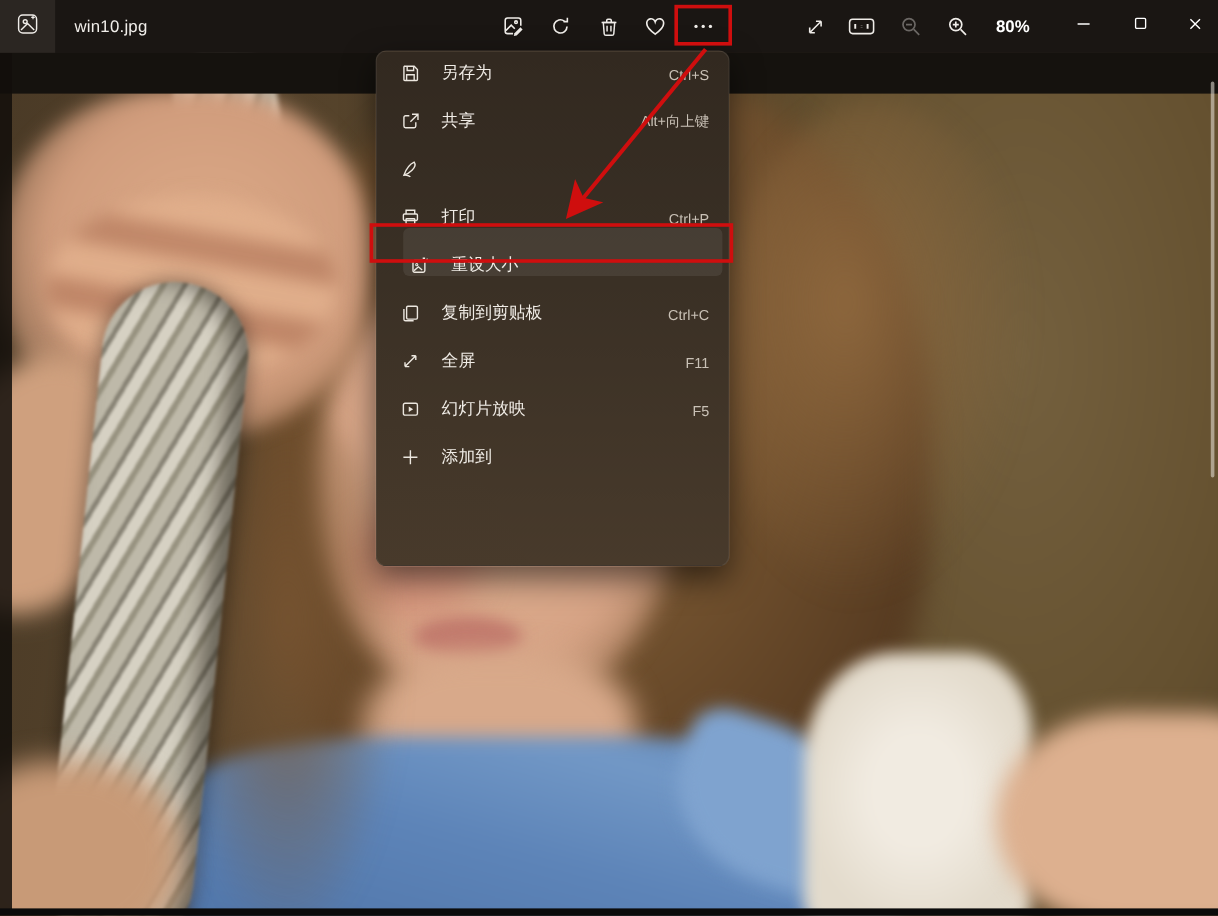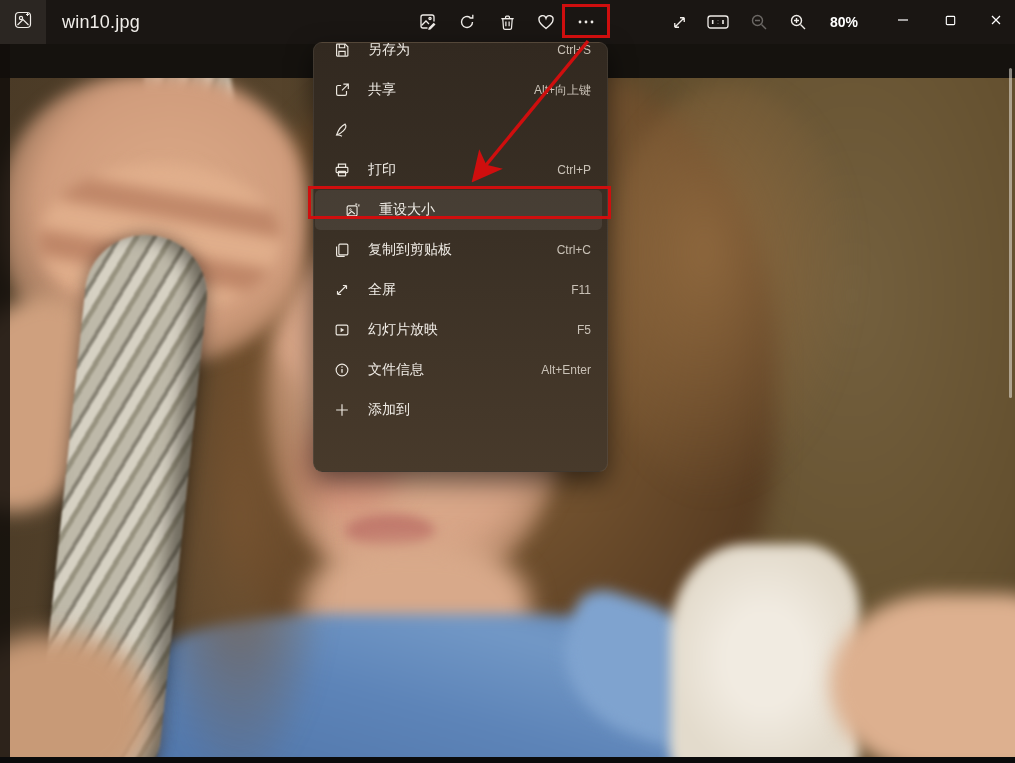--- a/index.html
+++ b/index.html
@@ -3,21 +3,21 @@
 <meta charset="utf-8">
 <style>
   * { margin:0; padding:0; box-sizing:border-box; }
   html,body { background:#000; }
   body { font-family:"Liberation Sans","DejaVu Sans",sans-serif; }
   .window { position:relative; width:1015px; height:763px; overflow:hidden; background:#191613; }
 
   
   .titlebar { position:absolute; top:0; left:0; width:100%; height:44px; background:#1a1613; z-index:30; }
   .app-btn { position:absolute; left:0; top:0; width:46px; height:44px; background:#2b2622; display:flex; align-items:center; justify-content:center; }
-  .filename { position:absolute; left:62px; top:0; height:44px; display:flex; align-items:center; color:#f1eeea; font-size:18px; letter-spacing:.2px; }
+  .filename { position:absolute; left:62px; top:0; height:44px; display:flex; align-items:center; color:#f1eeea; font-size:14px; letter-spacing:.2px; }
   .tb-btn { position:absolute; top:0; width:40px; height:44px; display:flex; align-items:center; justify-content:center; color:#efece8; }
   .tb-btn svg { display:block; }
   .dim { opacity:.38; }
   .zoom-label { position:absolute; top:0; left:822px; width:44px; height:44px; display:flex; align-items:center; justify-content:center; color:#fff; font-size:14px;font-weight:bold; }
   .winctl { position:absolute; top:0; width:46px; height:44px; display:flex; align-items:center; justify-content:center; color:#fff; }
 
   
   .photo { position:absolute; top:44px; left:0; width:1015px; height:719px; overflow:hidden;
            background:linear-gradient(100deg,#4a3a26 0%,#5e4a2f 45%,#6a5535 70%,#55422a 100%); }
   .ph { position:absolute; }
@@ -52,23 +52,23 @@
   .ph-hairleft { top:300px; left:150px; width:180px; height:430px; border-radius:45%;
       background:radial-gradient(ellipse at 50% 40%, rgba(120,85,50,.9), rgba(80,55,32,0) 75%); filter:blur(10px); }
   .ph-leftedge { top:0; left:0; width:10px; height:100%; background:rgba(18,14,10,.85); }
   .ph-bottomstrip { bottom:0; left:0; width:100%; height:6px; background:#0b0b0b; }
 
   
   .menu { position:absolute; left:313px; top:42px; width:295px; height:430px; z-index:40;
       border-radius:9px; overflow:hidden; border:1px solid rgba(255,255,255,.07);
       background:linear-gradient(180deg,#322920 0%,#3a3025 45%,#483a2b 100%);
       box-shadow:0 10px 26px rgba(0,0,0,.55); padding-top:2px; }
-  .menu-item { position:relative; height:40px; display:flex; align-items:center; padding:0 16px 0 18px; color:#f0ece6; }
+  .menu-item { position:relative; height:40px; display:flex; align-items:flex-end; padding:0 16px 0 18px; color:#f0ece6; }
   .menu-item:first-child { margin-top:-15px; }
-  .menu-item.hl { background:rgba(255,255,255,.075); border-radius:5px; margin-left:1px; margin-right:5px; padding-left:28px; padding-right:11px; }
+  .menu-item.hl { background:rgba(255,255,255,.075); border-radius:5px; margin-left:22px; margin-right:5px; padding-left:4px; padding-right:11px; }
   .mi-icon { width:19px; height:19px; margin-right:17px; flex:0 0 auto; display:flex; align-items:center; justify-content:center; color:#ece7df; }
   .mi-icon svg { display:block; }
   .mi-label { font-size:14px; flex:1 1 auto; white-space:nowrap; }
   .mi-shortcut { font-size:12px; color:#c9c1b6; white-space:nowrap; }
   .mi-chevron { font-size:14px; color:#e8e2d8; }
   .menu-scrollbar { position:absolute; right:3px; top:68px; width:3px; height:330px; background:rgba(235,230,220,.55); border-radius:2px; z-index:41; }
 
   
   .red-box-more { position:absolute; left:562px; top:4px; width:48px; height:34px; border:3px solid var(--red); z-index:50; }
   .red-box-item { position:absolute; left:308px; top:186px; width:303px; height:33px; border:3px solid var(--red); z-index:50; }
@@ -299,31 +299,20 @@
     <span class="mi-icon">
           <svg width="18" height="18" viewBox="0 0 20 20" fill="none" stroke="currentColor" stroke-width="1.3">
             <rect x="3.5" y="4.5" width="13" height="11" rx="1.5"></rect>
             <path d="M8.5 7.5 L12.5 10 L8.5 12.5 Z" fill="currentColor" stroke="none"></path>
           </svg>
         </span>
     <span class="mi-label">幻灯片放映</span>
     <span class="mi-shortcut">F5</span>
   </div>
 
-  <div class="menu-item">
-    <span class="mi-icon">
-          <svg width="18" height="18" viewBox="0 0 20 20" fill="none" stroke="currentColor" stroke-width="1.3">
-            <circle cx="10" cy="10" r="6.5"></circle>
-            <path d="M10 9 v4" stroke-width="1.5"></path>
-            <circle cx="10" cy="6.7" r=".9" fill="currentColor" stroke="none"></circle>
-          </svg>
-        </span>
-    <span class="mi-label">文件信息</span>
-    <span class="mi-shortcut">Alt+Enter</span>
-  </div>
 
   <div class="menu-item">
     <span class="mi-icon">
           <svg width="18" height="18" viewBox="0 0 20 20" fill="none" stroke="currentColor" stroke-width="1.3">
             <path d="M10 3.5 v13 M3.5 10 h13"></path>
           </svg>
         </span>
     <span class="mi-label">添加到</span>
     <span class="mi-shortcut"></span>
   </div>

